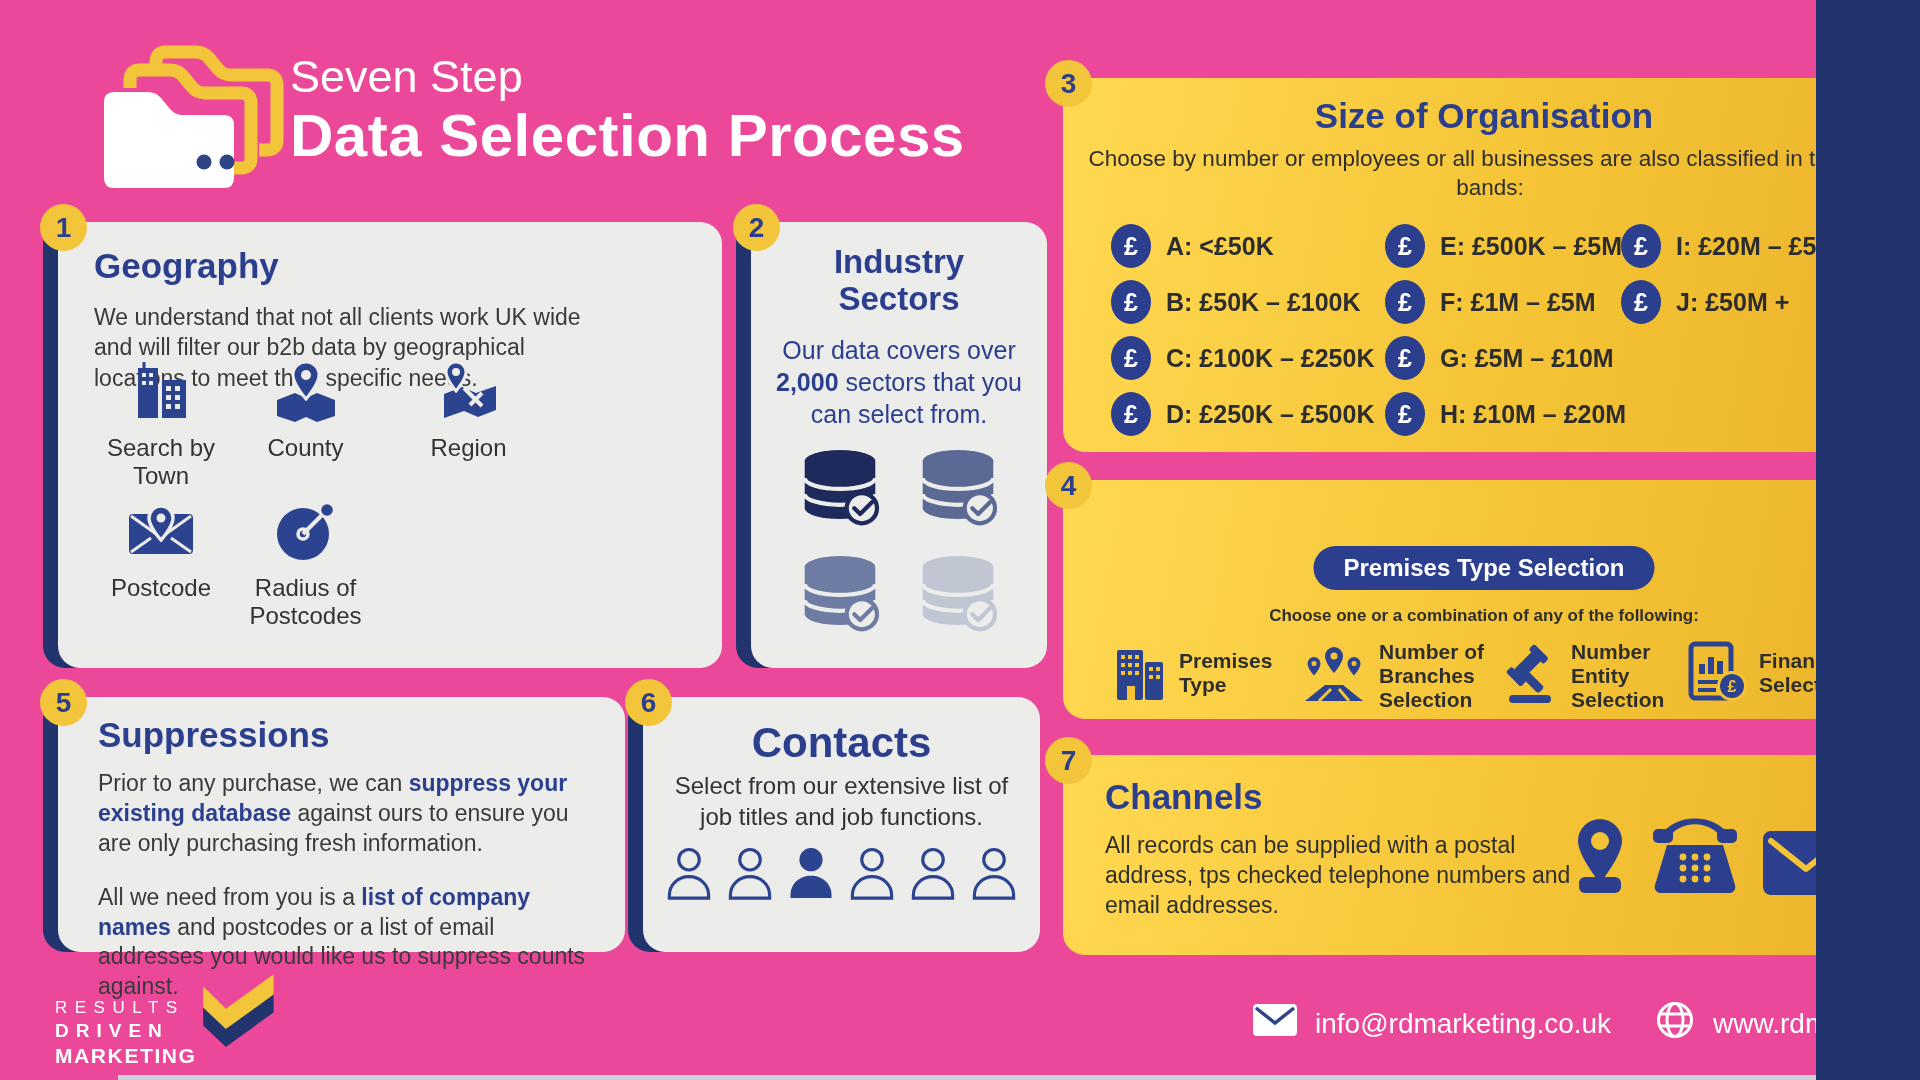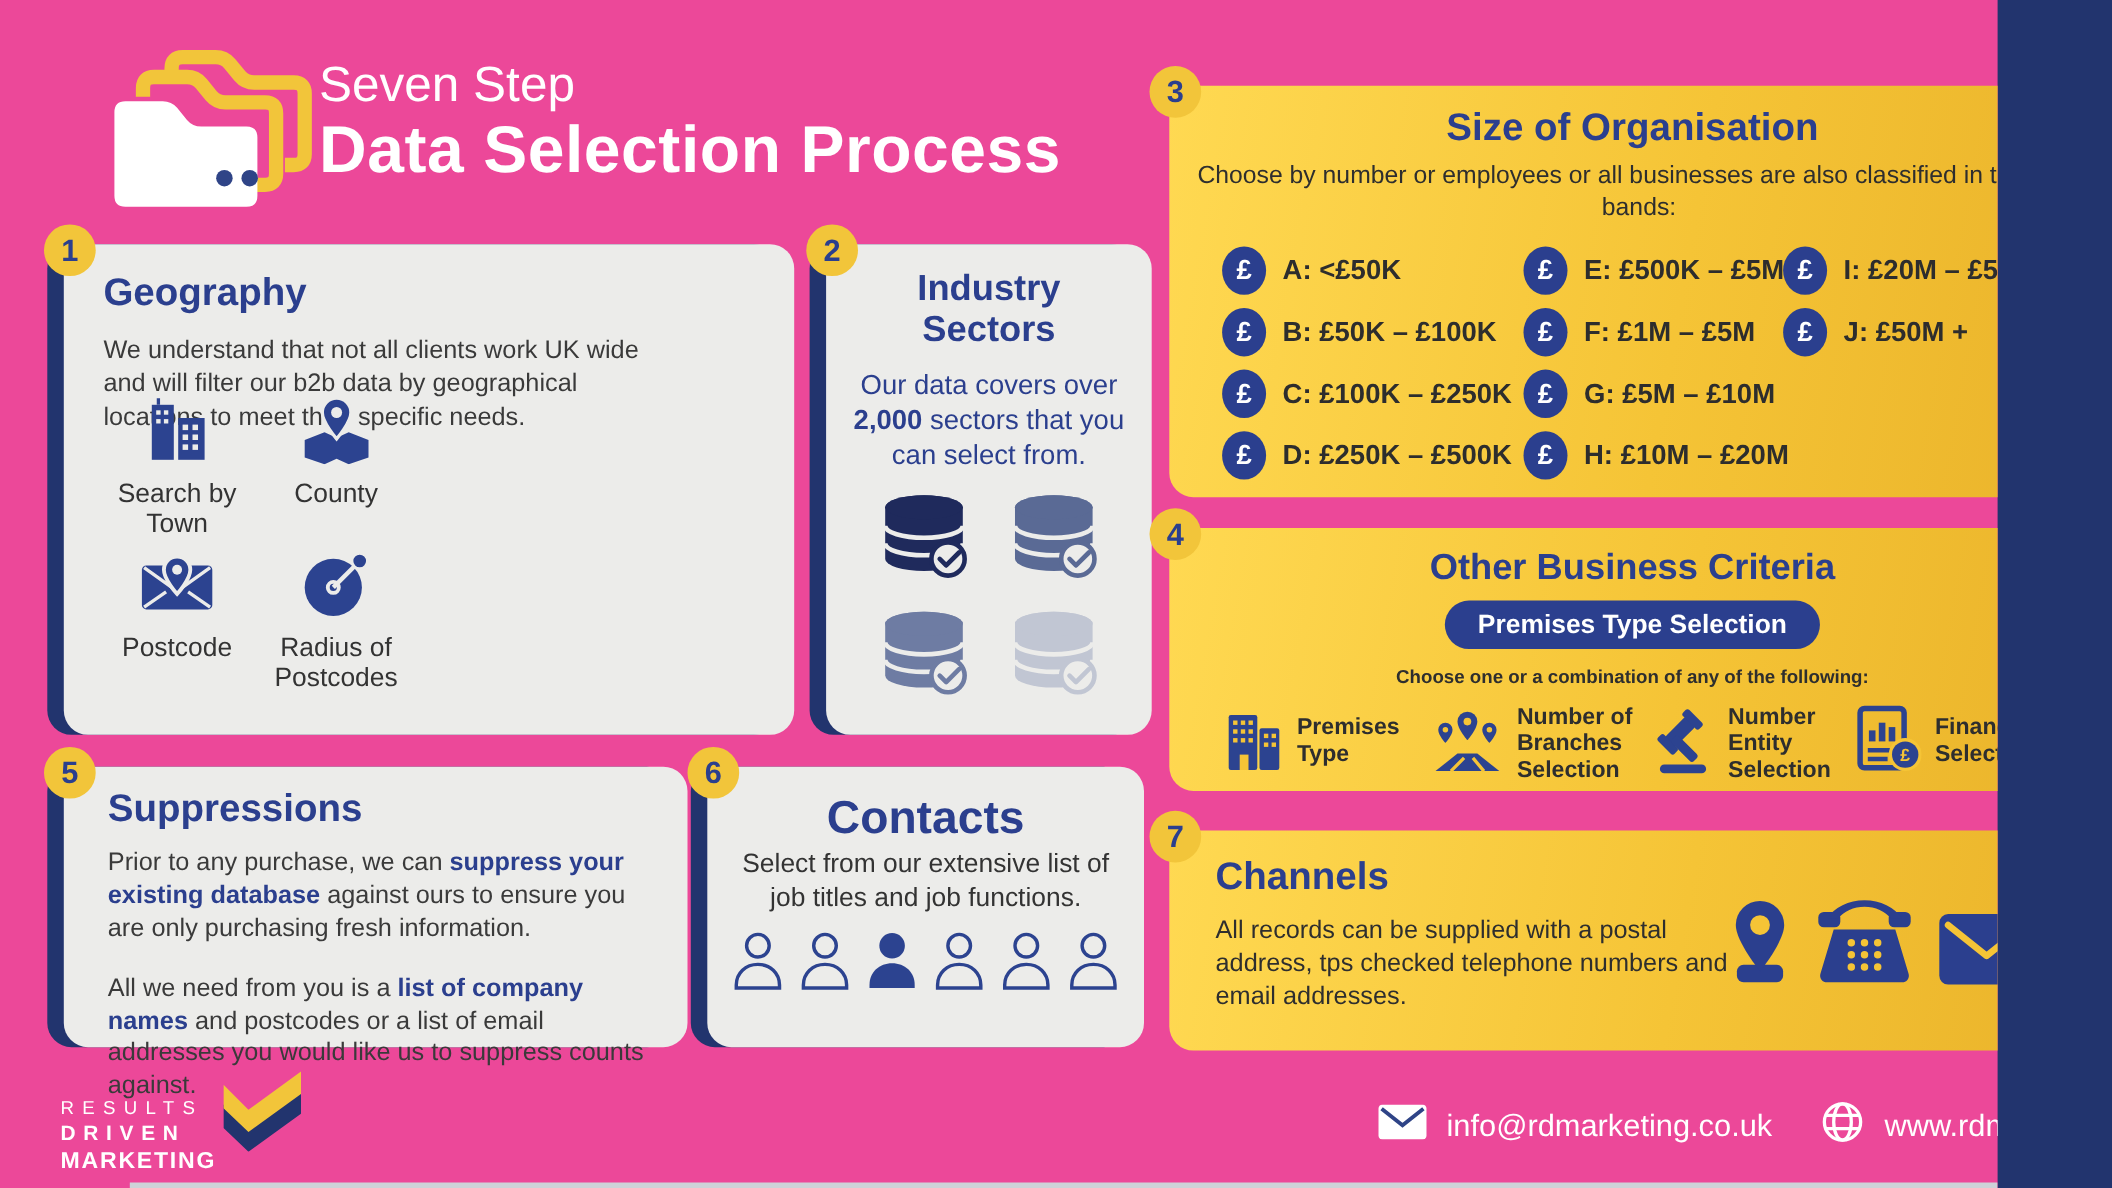--- a/index.html
+++ b/index.html
@@ -137,20 +137,32 @@
       <span class="geo-ic">
         <svg width="66" height="62" viewBox="0 0 66 62" fill="currentColor">
           <path d="M4 40 L22 33 L33 38 L44 33 L62 40 L62 56 L44 62 L33 57 L22 62 L4 56 Z"></path>
           <path d="M33 2 a13 13 0 0 1 13 13 c0 9-13 24-13 24 s-13-15-13-24 a13 13 0 0 1 13-13 z" stroke="#ececea" stroke-width="3"></path>
           <circle cx="33" cy="15" r="5" fill="#ececea"></circle>
         </svg>
       </span>
       <div class="lbl">County</div>
     </div>
 
+    <div class="geo-item" style="left:328px;top:138px;width:165px;">
+      <span class="geo-ic">
+        <svg width="66" height="62" viewBox="0 0 66 62" fill="currentColor">
+          <path d="M8 34 L26 27 L40 33 L60 26 L60 50 L42 57 L28 51 L8 58 Z"></path>
+          <path d="M28 28 L46 46" stroke="#ececea" stroke-width="4"></path>
+          <path d="M46 33 L34 45" stroke="#ececea" stroke-width="4"></path>
+          <path d="M20 2 a10 10 0 0 1 10 10 c0 7-10 19-10 19 s-10-12-10-19 a10 10 0 0 1 10-10 z" stroke="#ececea" stroke-width="3"></path>
+          <circle cx="20" cy="12" r="4" fill="#ececea"></circle>
+        </svg>
+      </span>
+      <div class="lbl">Region</div>
+    </div>
 
     <div class="geo-item" style="left:28px;top:278px;width:150px;">
       <span class="geo-ic">
         <svg width="72" height="62" viewBox="0 0 72 62" fill="currentColor">
           <rect x="4" y="14" width="64" height="40" rx="4"></rect>
           <path d="M6 16 L34 36 M66 16 L38 36 M6 52 L26 38 M66 52 L46 38" stroke="#ececea" stroke-width="3"></path>
           <path d="M36 6 a12 12 0 0 1 12 12 c0 9-12 22-12 22 s-12-13-12-22 a12 12 0 0 1 12-12 z" stroke="#ececea" stroke-width="3.5"></path>
           <circle cx="36" cy="18" r="4.5" fill="#ececea"></circle>
         </svg>
       </span>
@@ -267,21 +279,20 @@
         </div>
       <div class="band">
           <span class="pound">£</span>
           <span class="lbl">J: £50M +</span>
         </div>
     </div>
   </div>
 
   <div class="card yellow" id="card-crit">
     <div class="badge">4</div>
-    <h2>Other Business Criteria</h2>
     <div class="pill">Premises Type Selection</div>
     <div class="sub">Choose one or a combination of any of the following:</div>
 
     <div class="crit-item" style="left:48px;width:180px;">
       <span>
         <svg width="56" height="62" viewBox="0 0 56 62" fill="currentColor">
           <rect x="6" y="10" width="26" height="50" rx="2"></rect>
           <rect x="34" y="22" width="18" height="38" rx="2"></rect>
           <g fill="#f5c436">
             <rect x="10" y="15" width="4" height="4"></rect>

